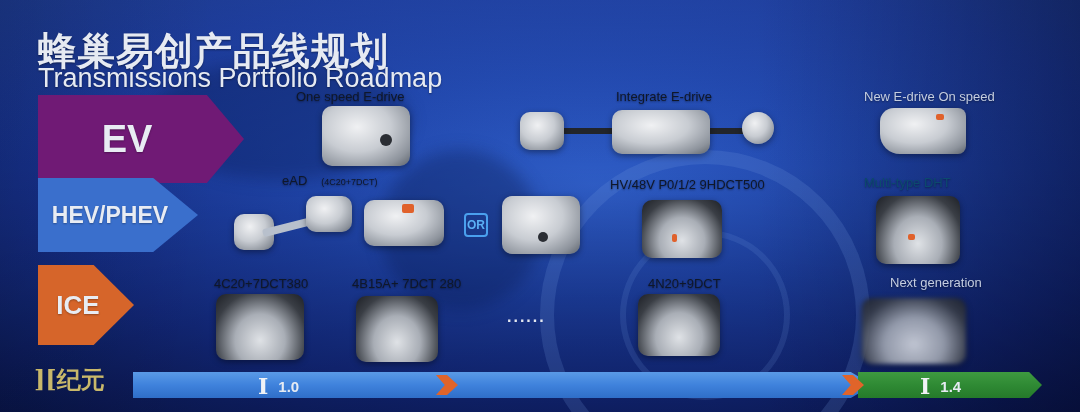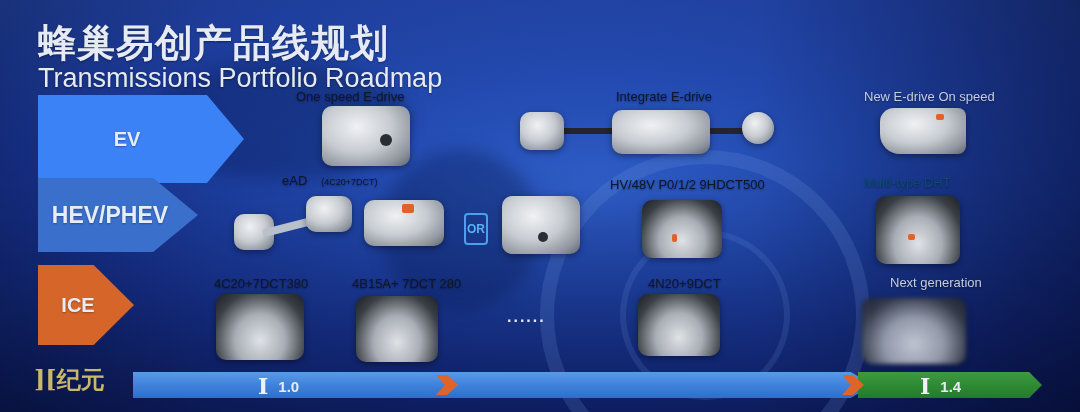--- a/index.html
+++ b/index.html
@@ -8,51 +8,51 @@
     background: radial-gradient(ellipse at 55% 45%, #2f5ec8 0%, #1f44a8 35%, #16308a 65%, #0d1e5a 100%); }
   .bg-shade { position:absolute; inset:0;
     background: linear-gradient(90deg, rgba(0,0,0,0.08) 0%, rgba(0,0,0,0) 20%, rgba(0,0,0,0) 70%, rgba(0,0,20,0.35) 100%),
                 linear-gradient(180deg, rgba(60,110,220,0.25) 0%, rgba(0,0,0,0) 40%, rgba(0,0,30,0.35) 100%); }
   .bg-wheel { position:absolute; left:540px; top:150px; width:330px; height:330px; border-radius:50%;
     border:14px solid rgba(120,160,230,0.18); box-sizing:border-box; }
   .bg-wheel-inner { position:absolute; left:620px; top:230px; width:170px; height:170px; border-radius:50%;
     border:6px solid rgba(120,160,230,0.15); box-sizing:border-box; }
   .bg-blob { position:absolute; border-radius:50%; background:rgba(10,25,80,0.35); filter:blur(8px); }
 
-  .title-cn { position:absolute; left:38px; top:24px; font-size:38px; font-weight:bold; color:#e6eaf2;
+  .title-cn { position:absolute; left:38px; top:32px; font-size:38px; font-weight:bold; color:#e6eaf2;
     letter-spacing:1px; text-shadow:0 1px 2px rgba(0,0,0,0.4); line-height:1; }
   .title-en { position:absolute; left:38px; top:65px; font-size:27px; color:#e6eaf2; line-height:1;
     text-shadow:0 1px 2px rgba(0,0,0,0.4); }
 
   .arrow { position:absolute; display:flex; align-items:center; justify-content:center;
     color:#e8ecf3; font-weight:bold; text-shadow:0 1px 2px rgba(0,0,0,0.3); }
   .arrow span { position:relative; }
-  .arrow-ev { left:38px; top:95px; width:206px; height:88px; background:#3b82f6;
-    clip-path: polygon(0 0, 82% 0, 100% 50%, 82% 100%, 0 100%); font-size:20px; }
+  .arrow-ev { left:38px; top:95px; width:206px; height:88px; background:#701a75;
+    clip-path: polygon(0 0, 82% 0, 100% 50%, 82% 100%, 0 100%); font-size:38px; }
   .arrow-ev span { left:-14px; }
   .arrow-hev { left:38px; top:178px; width:160px; height:74px; background:#3a6fcc;
     clip-path: polygon(0 0, 72% 0, 100% 50%, 72% 100%, 0 100%); font-size:23px; }
   .arrow-hev span { left:-8px; }
   .arrow-ice { left:38px; top:265px; width:96px; height:80px; background:#d6652a;
-    clip-path: polygon(0 0, 58% 0, 100% 50%, 58% 100%, 0 100%); font-size:20px; }
+    clip-path: polygon(0 0, 58% 0, 100% 50%, 58% 100%, 0 100%); font-size:26px; }
   .arrow-ice span { left:-8px; }
 
   .label { position:absolute; color:#0f172a; font-size:13px; white-space:nowrap; line-height:1;
     text-shadow:0 1px 2px rgba(0,0,0,0.4); }
   .label small { font-size:9px;margin-left:14px; }
 
   .part { position:absolute; border-radius:10px;
     background: radial-gradient(ellipse at 40% 35%, #f0f1f3 0%, #c8ccd2 45%, #8d939c 80%, #5e646c 100%);
     box-shadow: 0 2px 6px rgba(0,0,0,0.4); }
   .part.dark { background: radial-gradient(ellipse at 50% 70%, #dfe2e6 0%, #a9aeb6 40%, #3a3e45 75%, #1d2026 100%); }
   .part.blur { filter: blur(2px); opacity:0.85; }
   .part .accent { position:absolute; background:#e0612b; border-radius:2px; }
   .shaft { position:absolute; height:6px; background:#22252b; border-radius:3px; }
 
-  .or-badge { position:absolute; left:464px; top:213px; width:24px; height:32px; box-sizing:border-box;
+  .or-badge { position:absolute; left:464px; top:213px; width:24px; height:24px; box-sizing:border-box;
     border:2px solid #4aa0ee; border-radius:4px; color:#5bb0f5; font-size:12px; font-weight:bold;
     display:flex; align-items:center; justify-content:center; }
   .dots { position:absolute; left:507px; top:308px; color:#e4e8f0; font-size:16px; letter-spacing:2px; font-weight:bold; }
 
   .era-logo { position:absolute; left:34px; top:368px; color:#c9b86a; font-size:24px; font-weight:bold; line-height:1;
     font-family:"DejaVu Serif", serif; }
   .timeline-blue { position:absolute; left:133px; top:372px; width:740px; height:26px;
     background: linear-gradient(180deg, #5a9ae6 0%, #3f82dc 50%, #2f6ec8 100%);
     clip-path: polygon(0 0, 97% 0, 100% 50%, 97% 100%, 0 100%); }
   .timeline-green { position:absolute; left:858px; top:372px; width:184px; height:26px;

